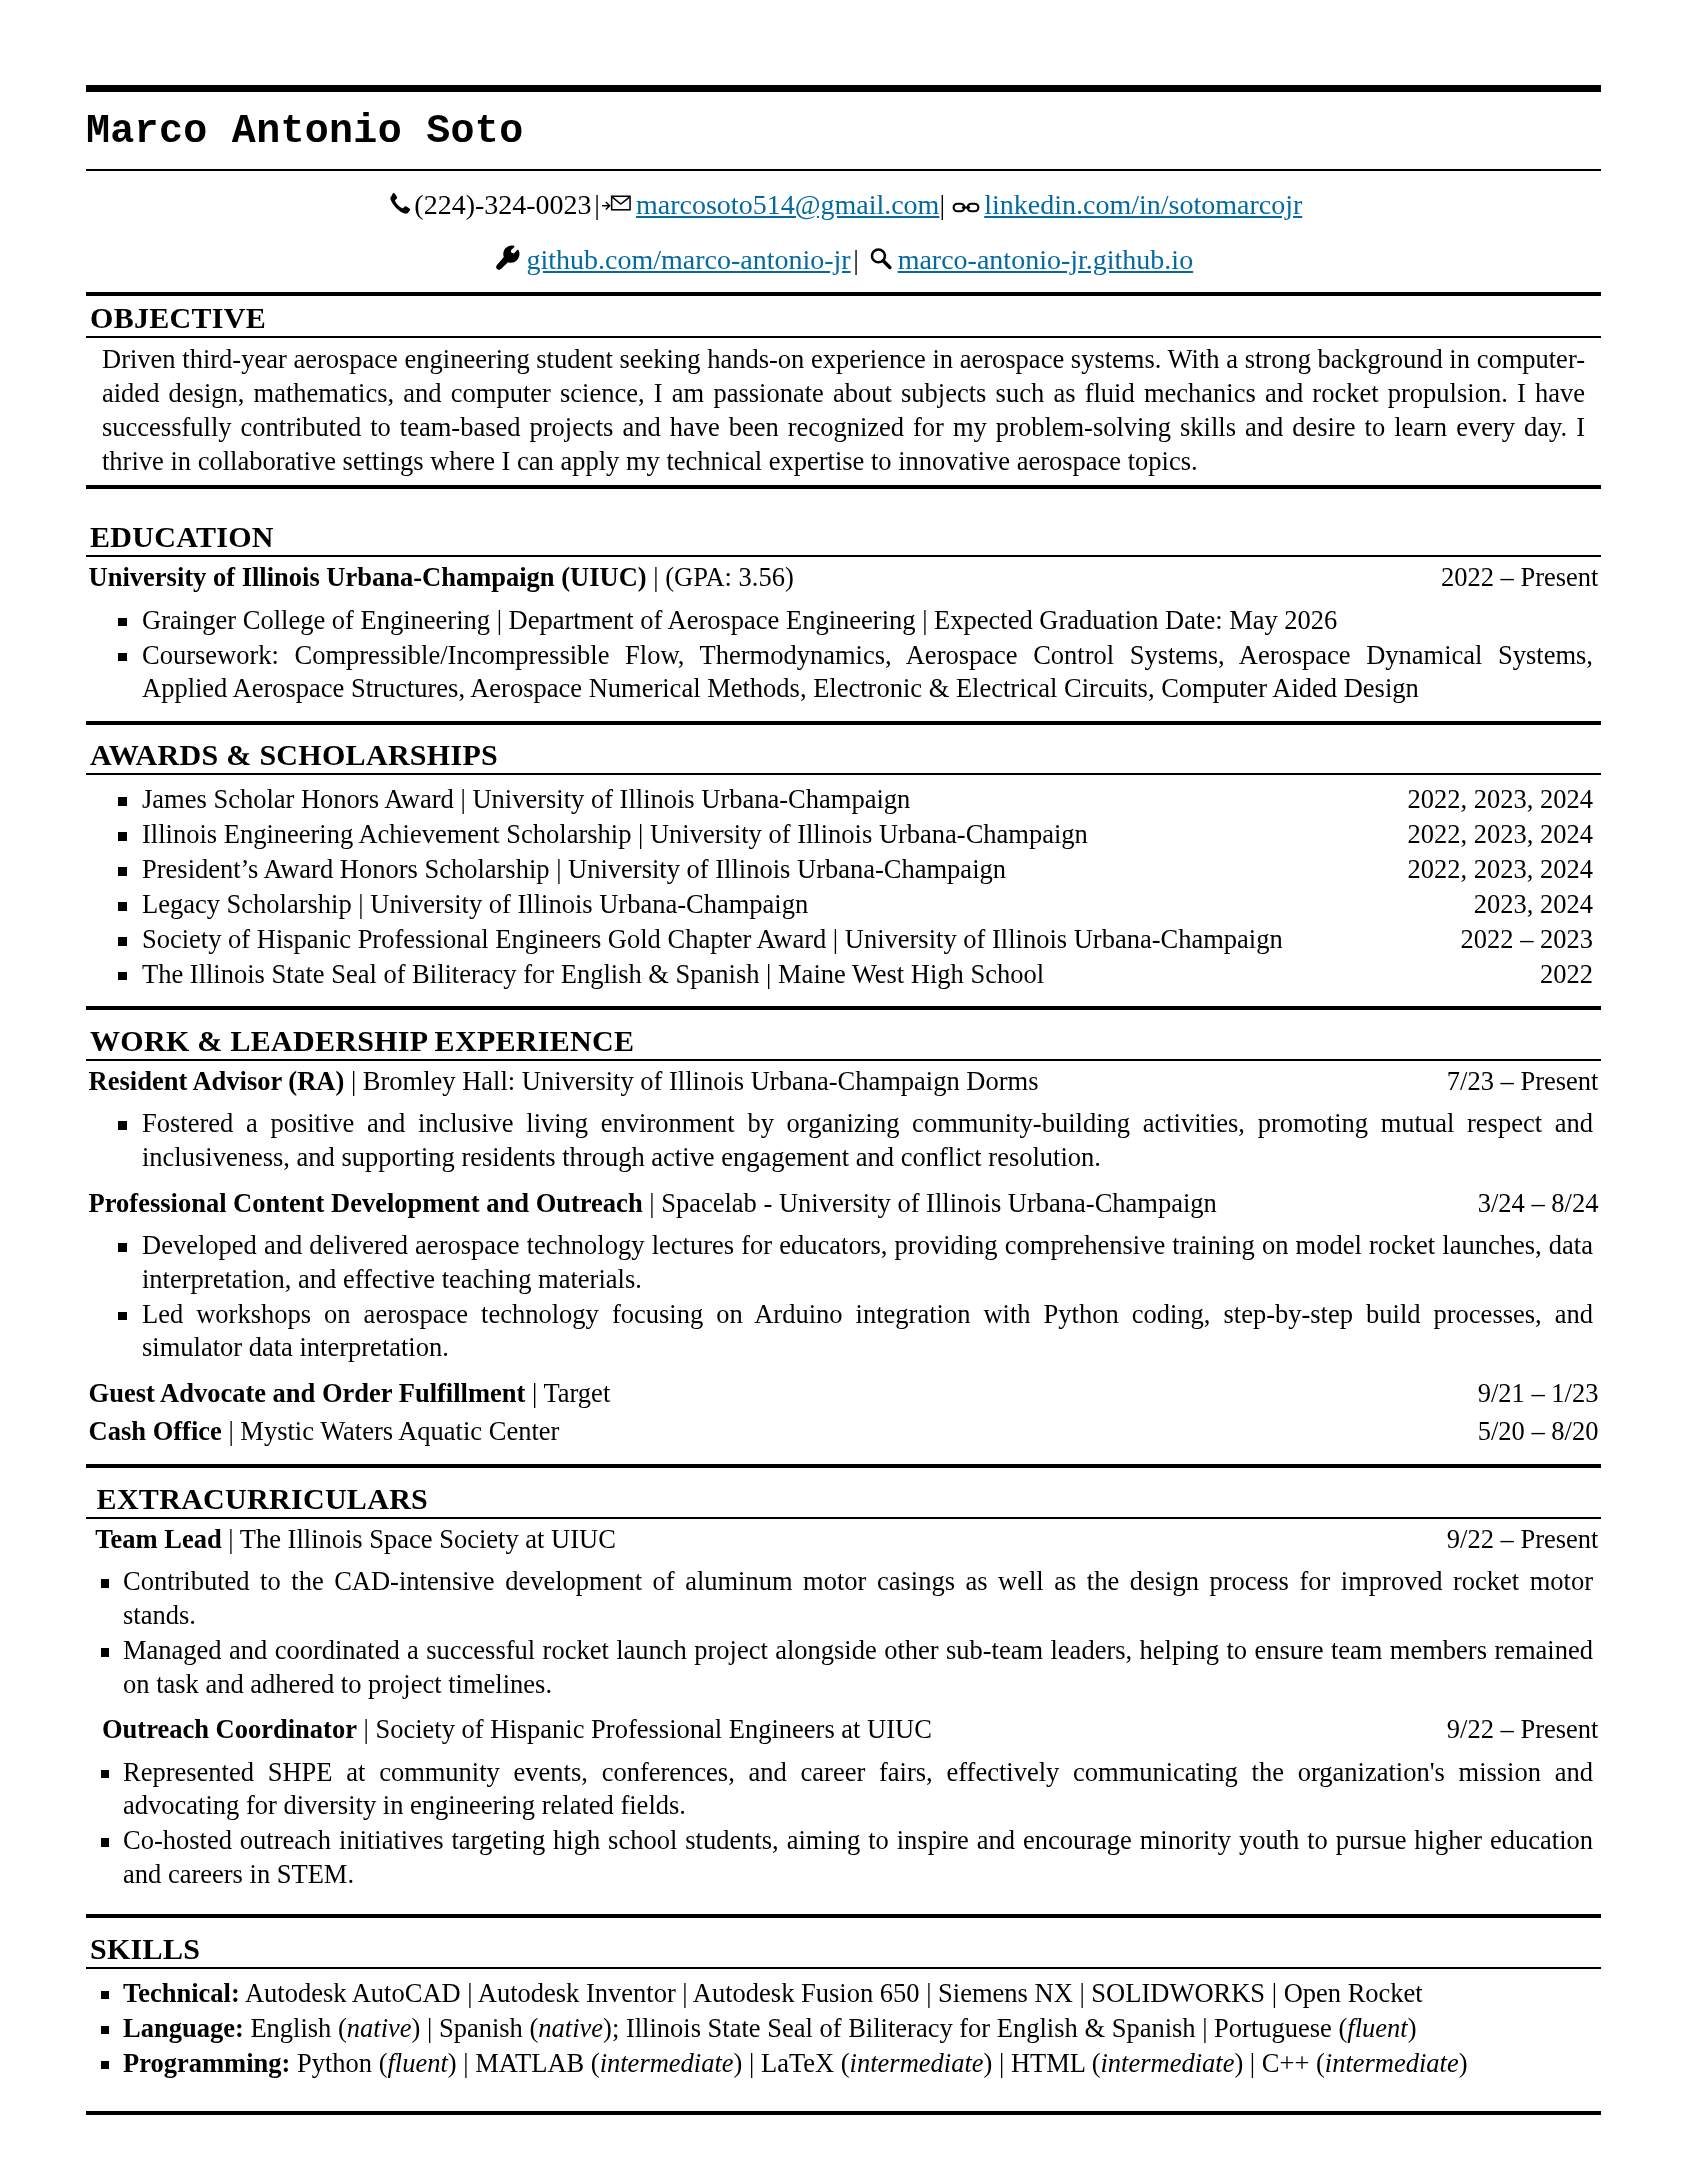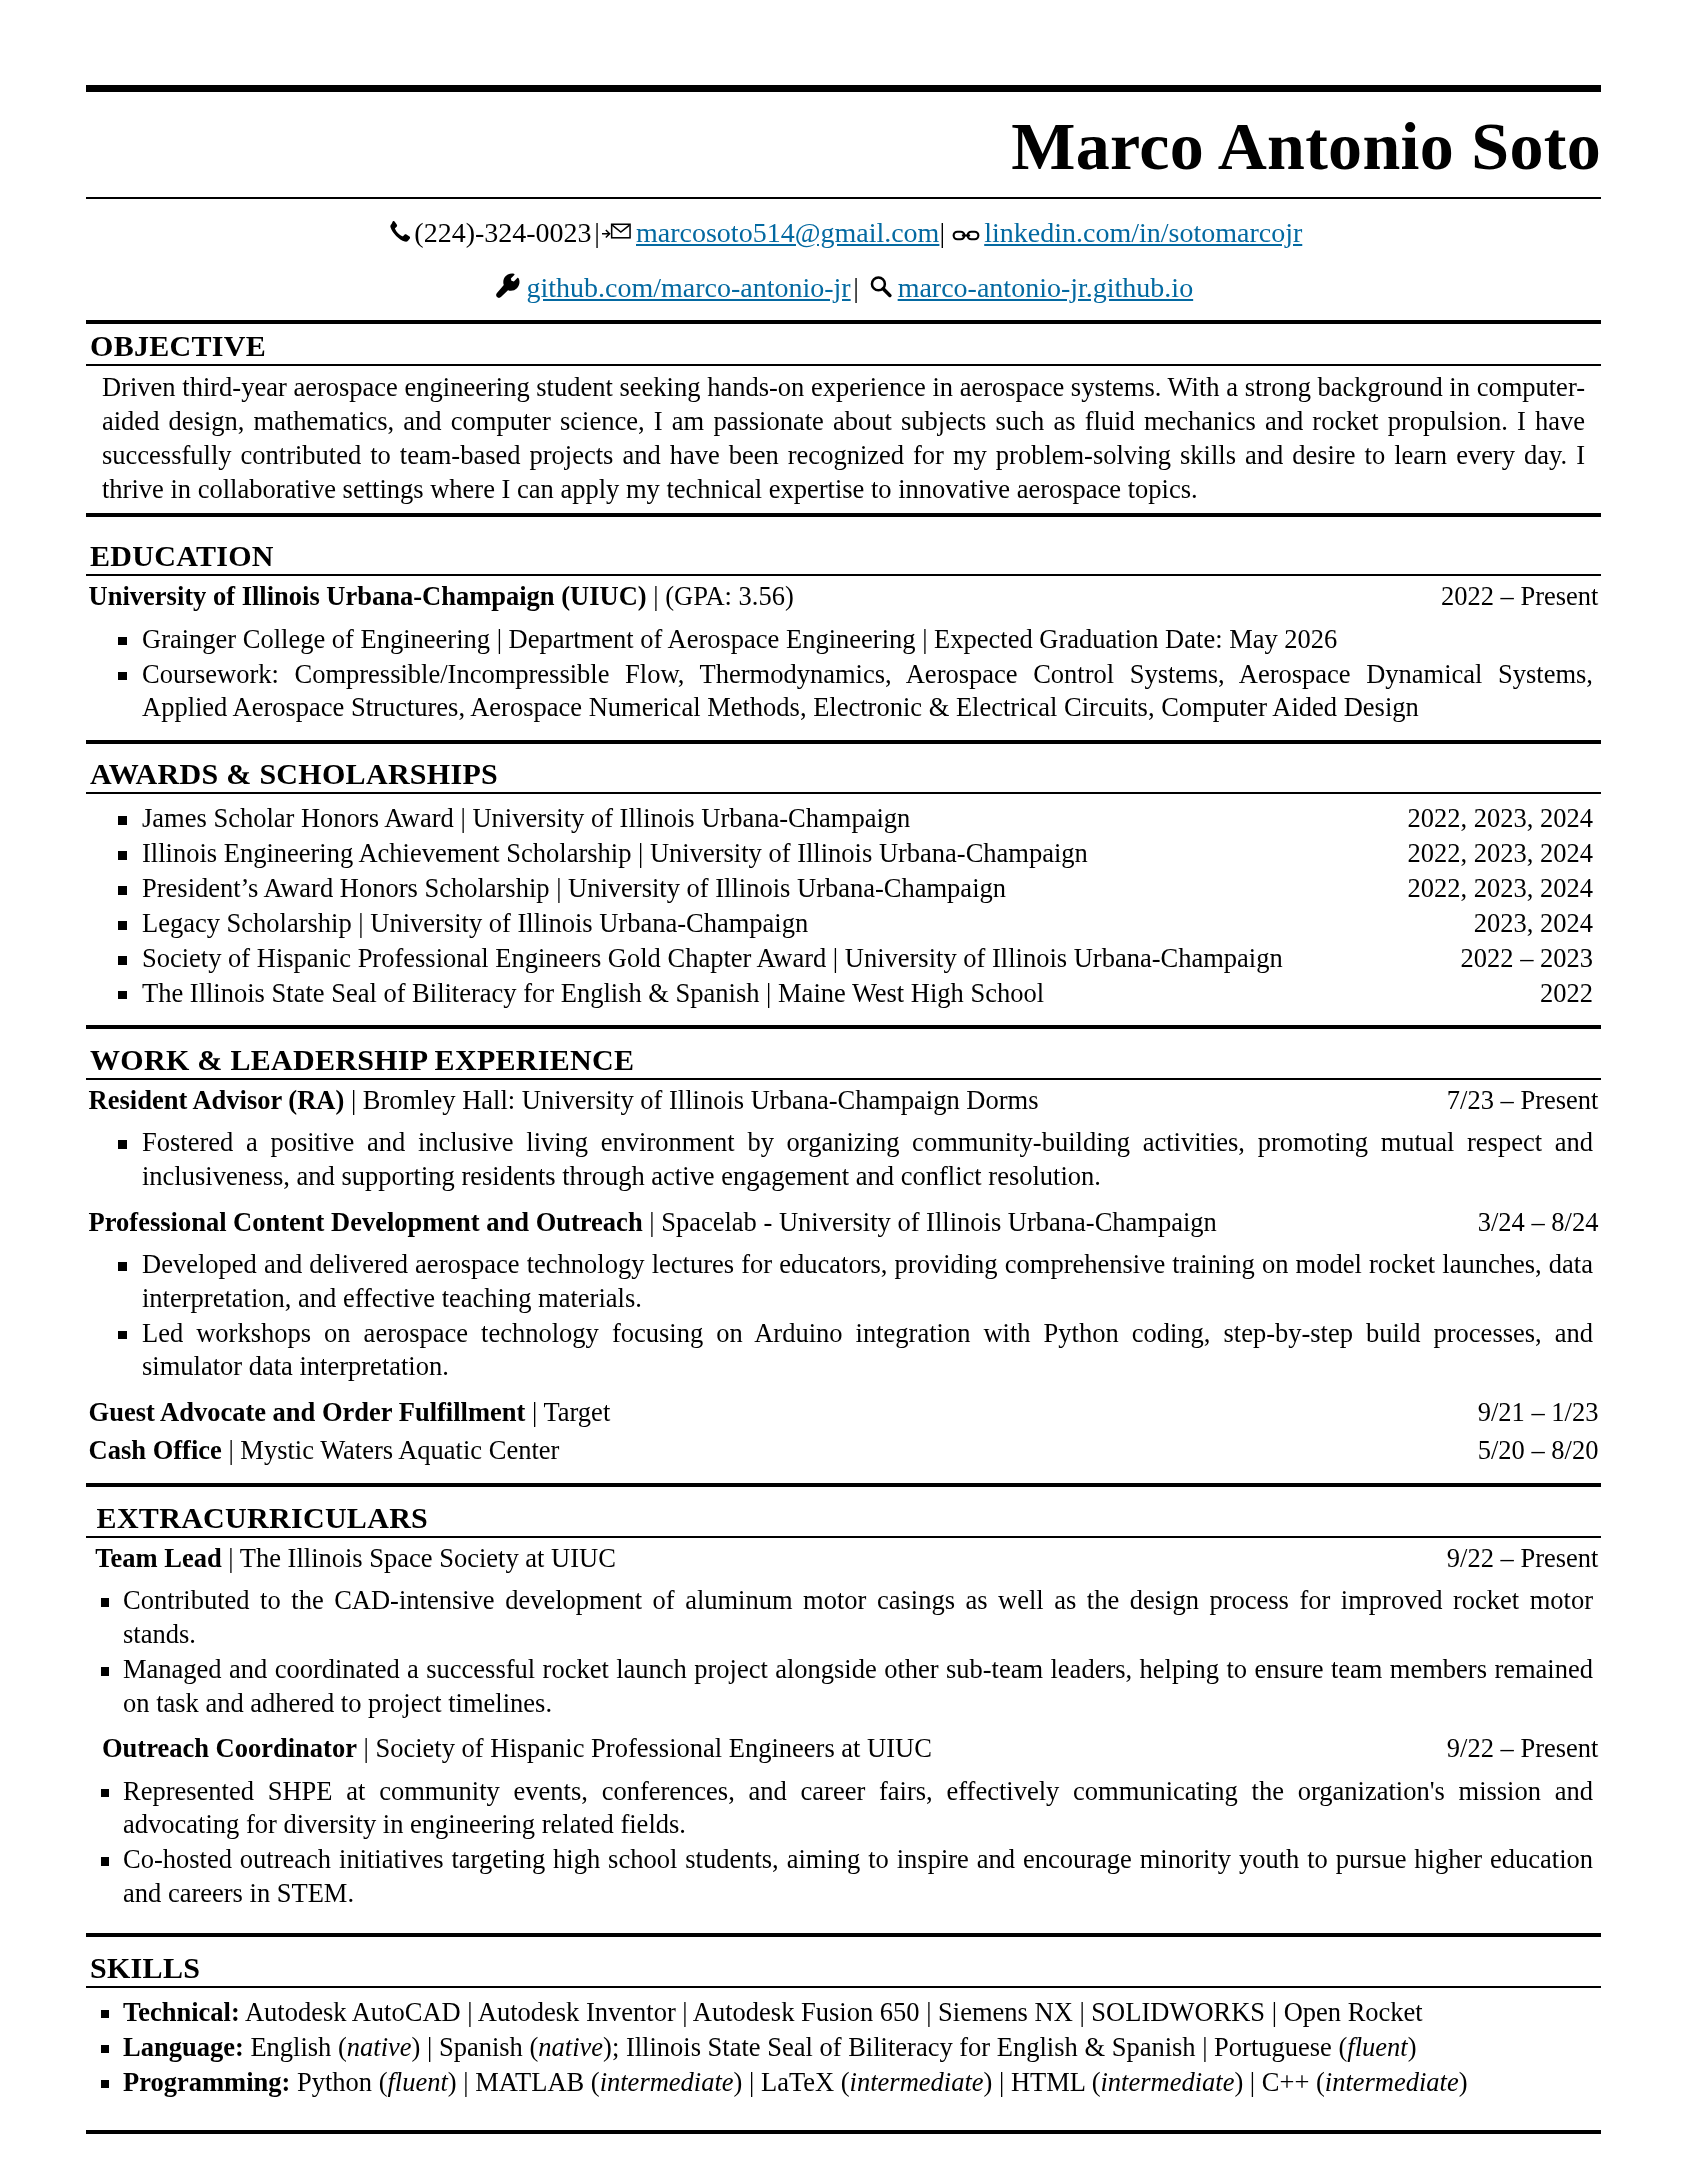--- a/index.html
+++ b/index.html
@@ -38,27 +38,28 @@
   .rule-med {
     border: 0;
     border-top: 4.6px solid #000;
     margin: 0;
     width: 100%;
   }
 
   
   .top-rule { margin-top: 85px; }
   .name {
-    text-align: right;
-    font-size: 68px;
+    text-align: left;
+    font-size: 40px;
     font-weight: bold;
     letter-spacing: 0.3px;
     line-height: 1.0;
     padding: 20px 0 17px 0;
     white-space: nowrap;
+    font-family: Liberation Mono, monospace;
   }
   .contact {
     text-align: center;
     font-size: 28px;
     line-height: 1.18;
     padding-top: 17px;
   }
   .contact-row { white-space: nowrap; }
   .contact-row + .contact-row { margin-top: 22px; }
   .link {
@@ -189,21 +190,21 @@
 
   <div class="section">
     <hr class="rule-med sec-head-rule">
     <div class="sec-title">OBJECTIVE</div>
     <hr class="rule-thin">
     <div class="para">Driven third-year aerospace engineering student seeking hands-on experience in aerospace systems. With a strong background in computer-aided design, mathematics, and computer science, I am passionate about subjects such as fluid mechanics and rocket propulsion. I have successfully contributed to team-based projects and have been recognized for my problem-solving skills and desire to learn every day. I thrive in collaborative settings where I can apply my technical expertise to innovative aerospace topics.</div>
     <hr class="rule-med">
   </div>
 
   <div class="section">
-    <div class="sec-title" style="padding-top:23px">EDUCATION</div>
+    <div class="sec-title" style="padding-top:32px">EDUCATION</div>
     <hr class="rule-thin">
     <div class="entry-line">
       <span class="entry-left"><span class="bold">University of Illinois Urbana-Champaign (UIUC)</span><span> | (GPA: 3.56)</span></span>
       <span class="entry-right">2022 – Present</span>
     </div>
     <ul class="bul">
       <li>Grainger College of Engineering | Department of Aerospace Engineering | Expected Graduation Date: May 2026</li>
       <li class="sp-just">Coursework: Compressible/Incompressible Flow, Thermodynamics, Aerospace Control Systems, Aerospace Dynamical Systems, Applied Aerospace Structures, Aerospace Numerical Methods, Electronic &amp; Electrical Circuits, Computer Aided Design</li>
     </ul>
     <div class="gap-sm"></div>

